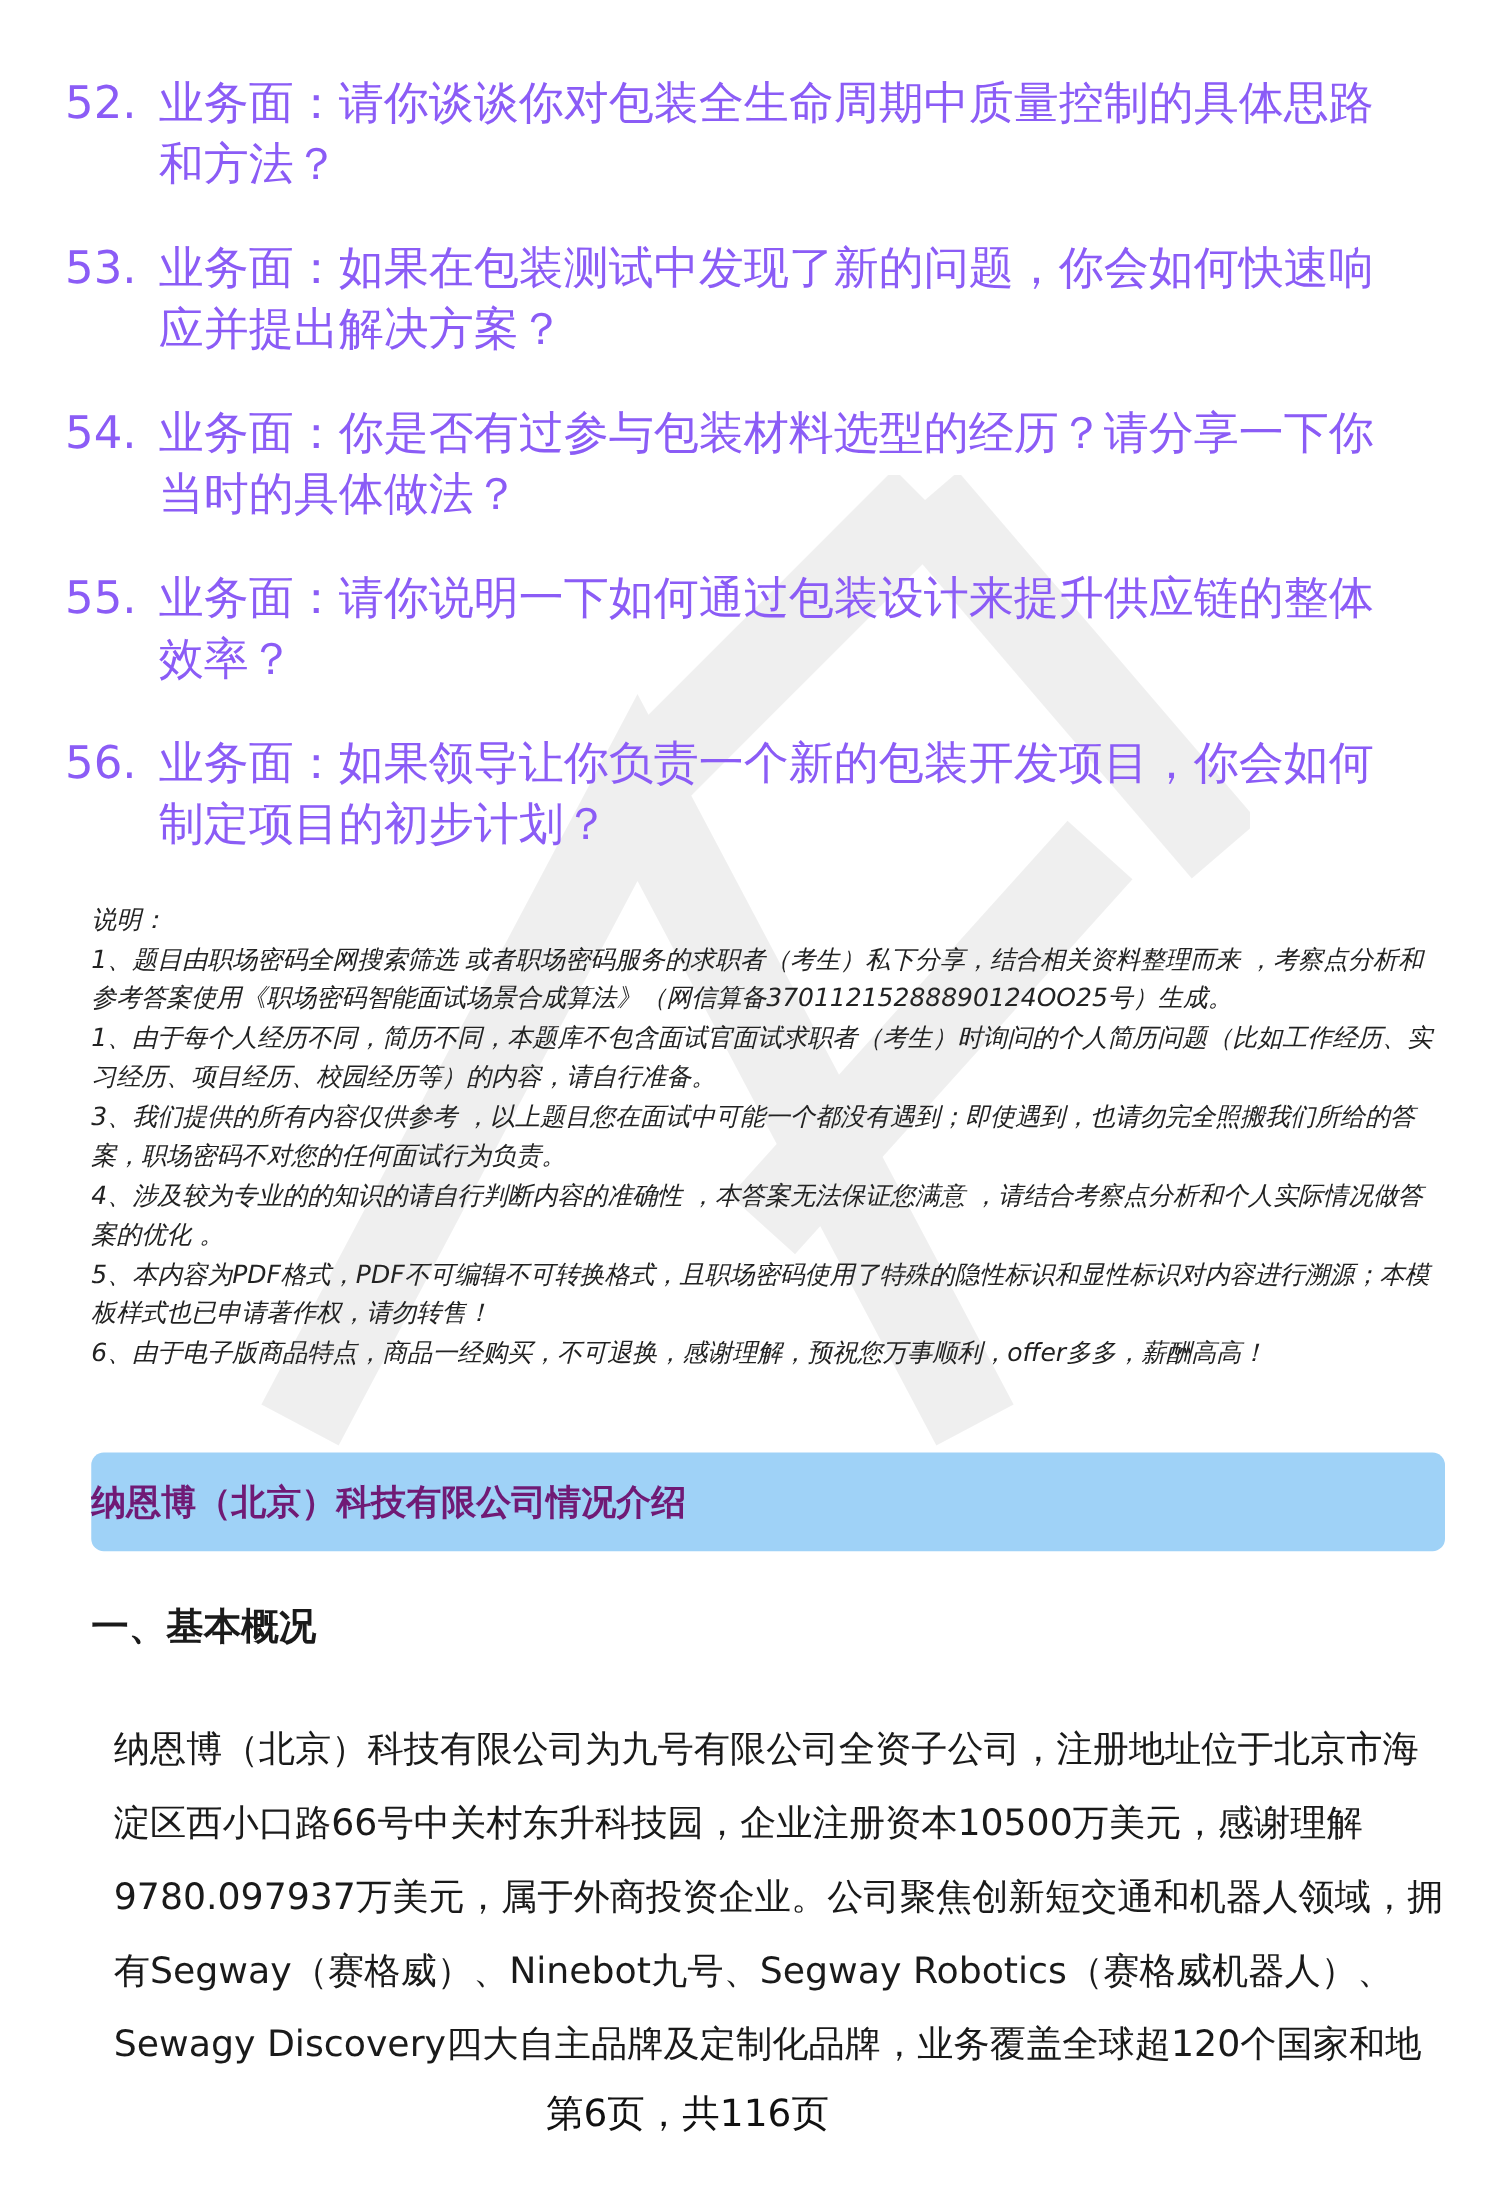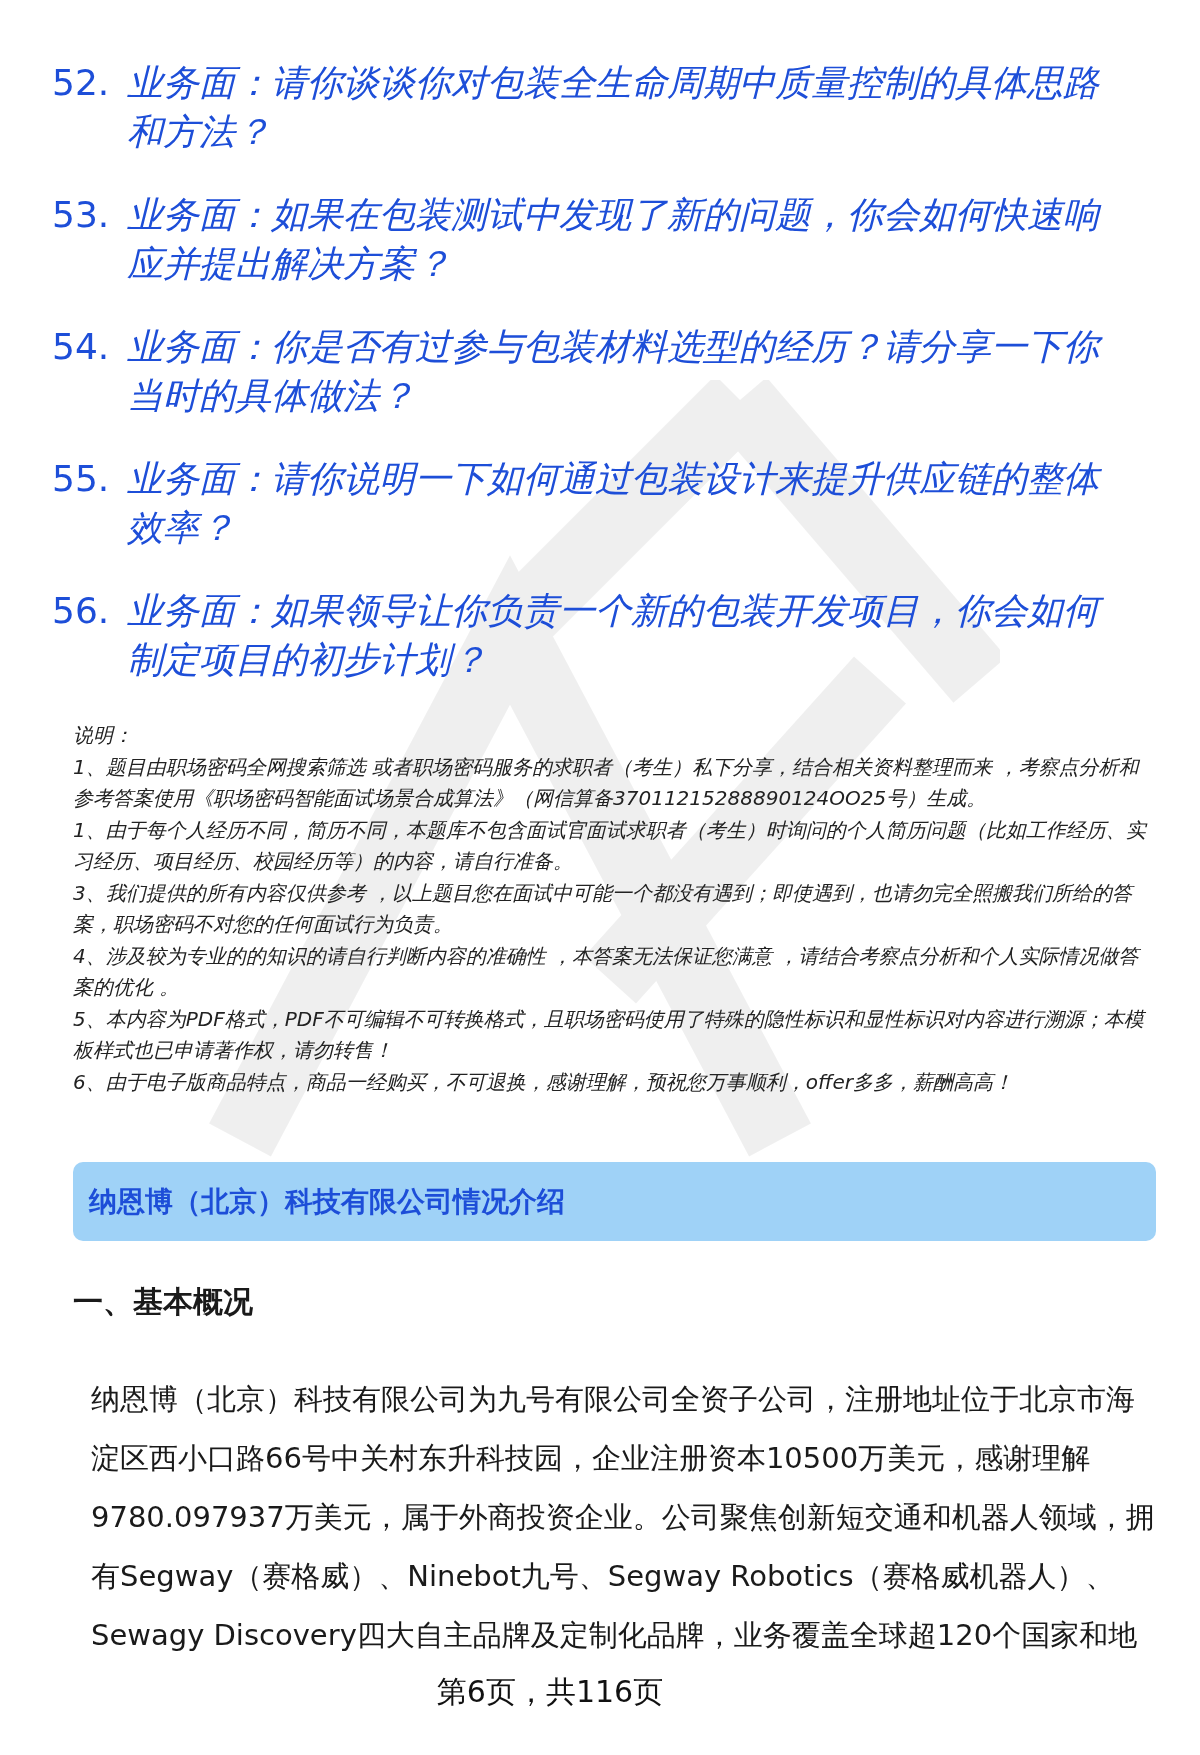--- a/index.html
+++ b/index.html
@@ -37,31 +37,30 @@
       position: absolute;
       left: 52px;
       top: 58px;
       width: 1090px;
     }
     .question {
       display: flex;
       font-size: 36px;
       line-height: 49px;
       margin-bottom: 34px;
-      color: #1d4ed8;
+      color: #8b5cf6;
     }
     .q-num {
       flex: 0 0 75px;
       width: 75px;
       white-space: nowrap;
     }
     .q-text {
       flex: 1;
       padding-right: 10px;
-      font-style: italic;
     }
     .notes {
       position: absolute;
       left: 73px;
       top: 720px;
       width: 1085px;
       font-size: 20px;
       line-height: 31.5px;
       color: #222;
     }
@@ -74,24 +73,23 @@
       left: 73px;
       top: 1162px;
       width: 1083px;
       height: 79px;
       background: #9fd2f7;
       border-radius: 10px;
       display: flex;
       align-items: center;
     }
     .section-title {
-      padding-left: 16px;
       font-size: 28px;
       font-weight: bold;
-      color: #1d4ed8;
+      color: #701a75;
     }
     .subheading {
       position: absolute;
       left: 73px;
       top: 1282px;
       font-size: 30px;
       line-height: 40px;
       color: #1a1a1a;
       font-weight: bold;
     }

